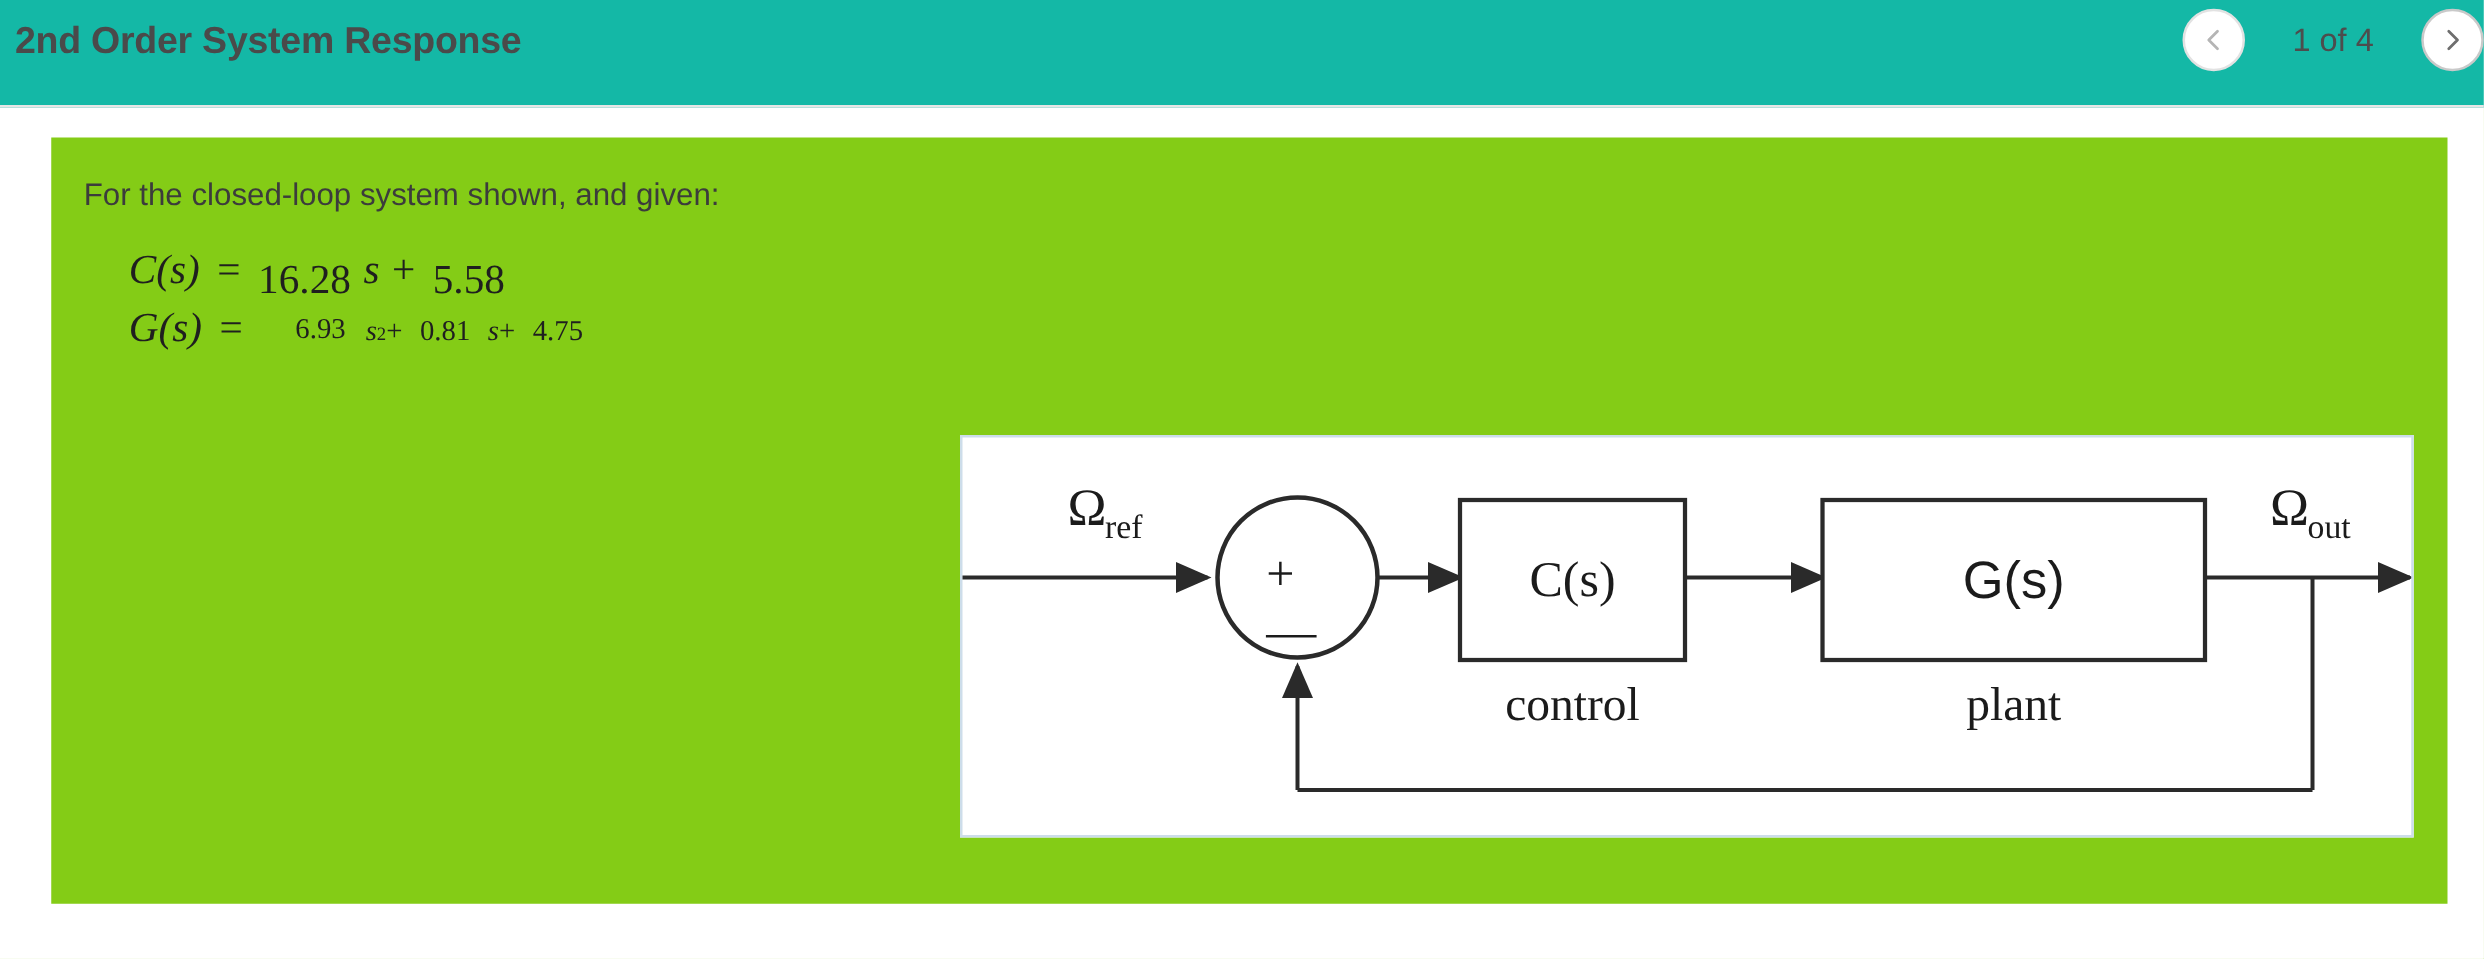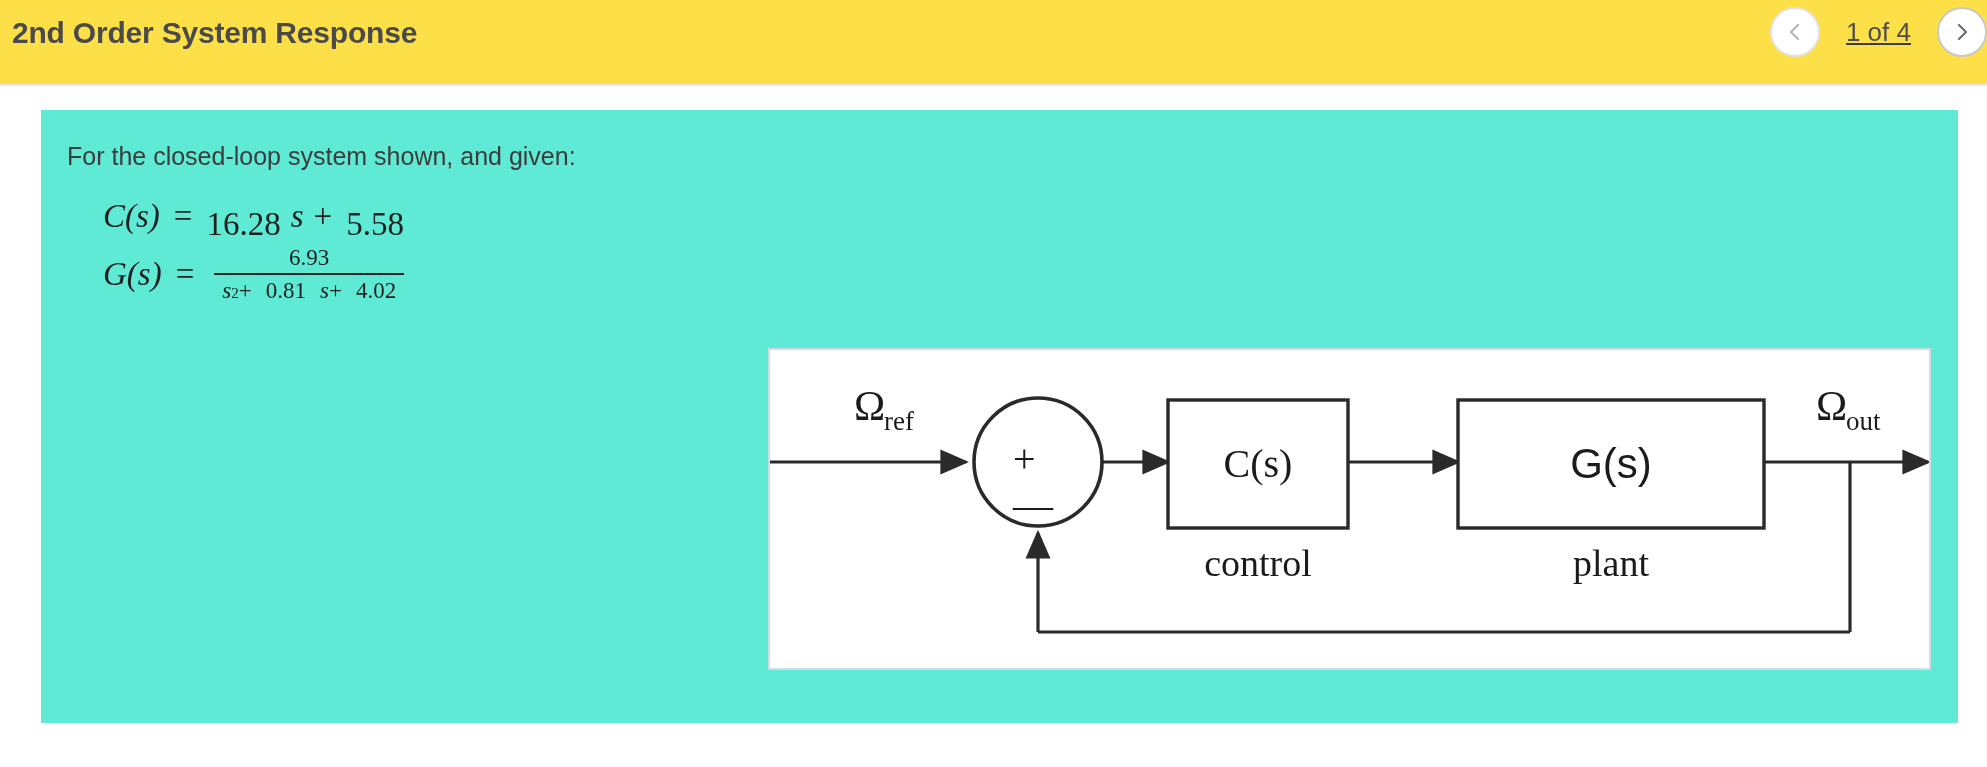--- a/index.html
+++ b/index.html
@@ -15,40 +15,39 @@
     color: #3b3b3b;
     overflow: hidden;
   }
 
   
   .header {
     position: relative;
     height: 86px;
     box-sizing: border-box;
     border-bottom: 2px solid #e6e6e6;
-    background: #fde047;
+    background: #14b8a6;
   }
   .page-title {
     position: absolute;
     left: 12px;
     top: 16px;
     font-size: 30px;
     font-weight: bold;
     letter-spacing: -0.2px;
     color: #4a4a4a;
     white-space: nowrap;
   }
   .pager {
     position: absolute;
     right: 0px;
     top: 7px;
     display: flex;
     align-items: center;
-    gap: 0px;
-    text-decoration: underline;
+    gap: 12px;
   }
   .pager-btn {
     width: 50px;
     height: 50px;
     border-radius: 50%;
     border: 2px solid #e2e2e2;
     box-sizing: border-box;
     background: #ffffff;
     display: flex;
     align-items: center;
@@ -65,21 +64,21 @@
     font-family: "Liberation Sans", sans-serif;
   }
 
   
   .question-card {
     position: absolute;
     left: 41px;
     top: 110px;
     width: 1917px;
     height: 613px;
-    background: #5eead4;
+    background: #84cc16;
     box-sizing: border-box;
   }
   .prompt-text {
     position: absolute;
     left: 26px;
     top: 32px;
     font-size: 25px;
     color: #3c3c3c;
     white-space: nowrap;
   }
@@ -110,23 +109,23 @@
     top: 135px;
     display: flex;
     align-items: center;
     font-size: 33px;
     white-space: nowrap;
   }
   .eq-g .lhs { font-style: italic; }
   .eq-g .eqsign { margin: 0 14px; font-style: normal; }
   .frac {
     display: inline-flex;
-    flex-direction: column;
-    align-items: center;
-    margin-left: 6px;
+    flex-direction: row;
+    align-items: center;
+    margin-left: 20px;
   }
   .frac .numer {
     font-size: 23px;
     padding: 0 8px 2px 8px;
   }
   .frac .bar {
     width: 100%;
     height: 1.5px;
     background: #1f1f1f;
   }
@@ -215,21 +214,21 @@
           <span>+</span>
           <span class="sp"></span>
           <span class="sp"></span>
           <span>0.81</span>
           <span class="sp"></span>
           <span class="sp"></span>
           <span class="it">s</span>
           <span>+</span>
           <span class="sp"></span>
           <span class="sp"></span>
-          <span>4.02</span>
+          <span>4.75</span>
       </span>
     </span>
   </div>
 
   <div class="diagram-box">
     <svg width="1159" height="318" viewBox="0 0 1159 318">
       <defs>
         <marker id="arrowhead" markerWidth="9" markerHeight="9" refX="8" refY="4.5" orient="auto" markerUnits="strokeWidth">
           <path d="M0,0.6 L9,4.5 L0,8.4 z" fill="#2a2a2a"></path>
         </marker>

